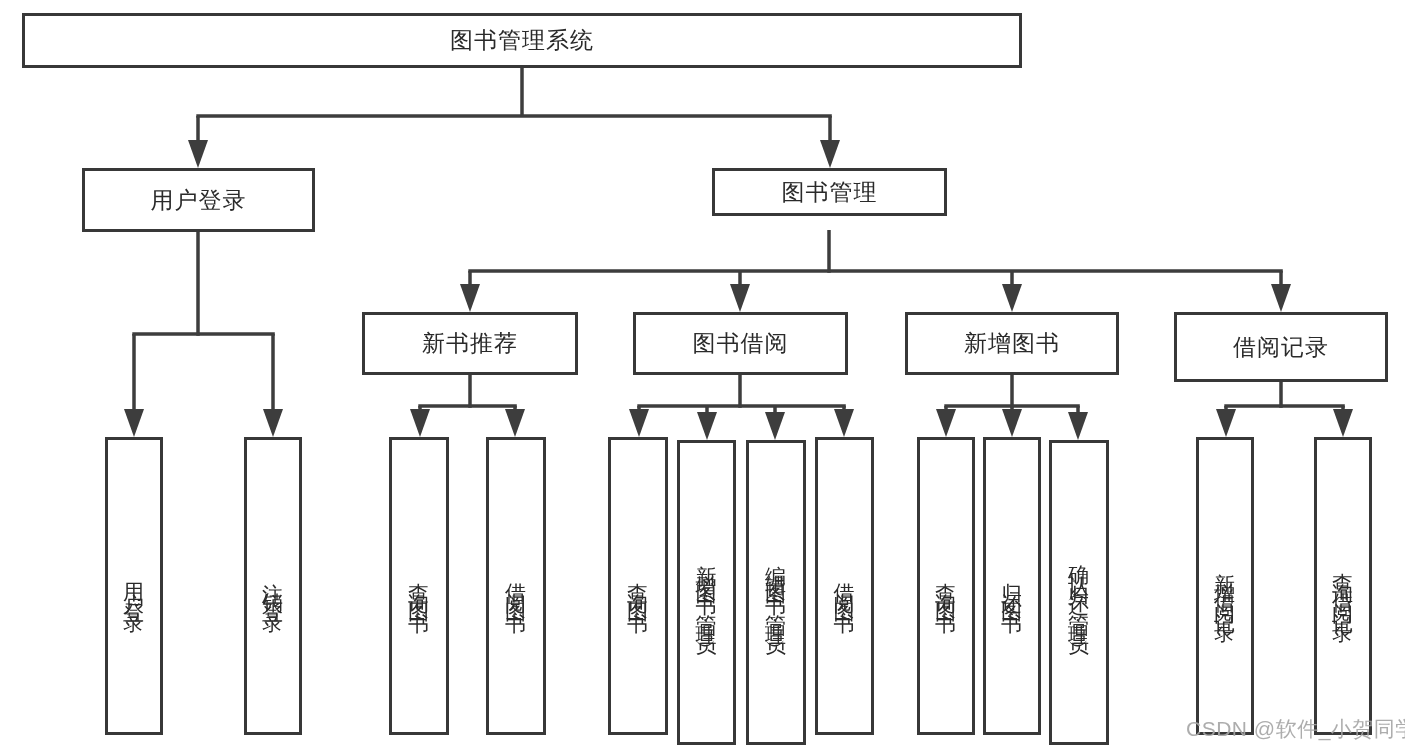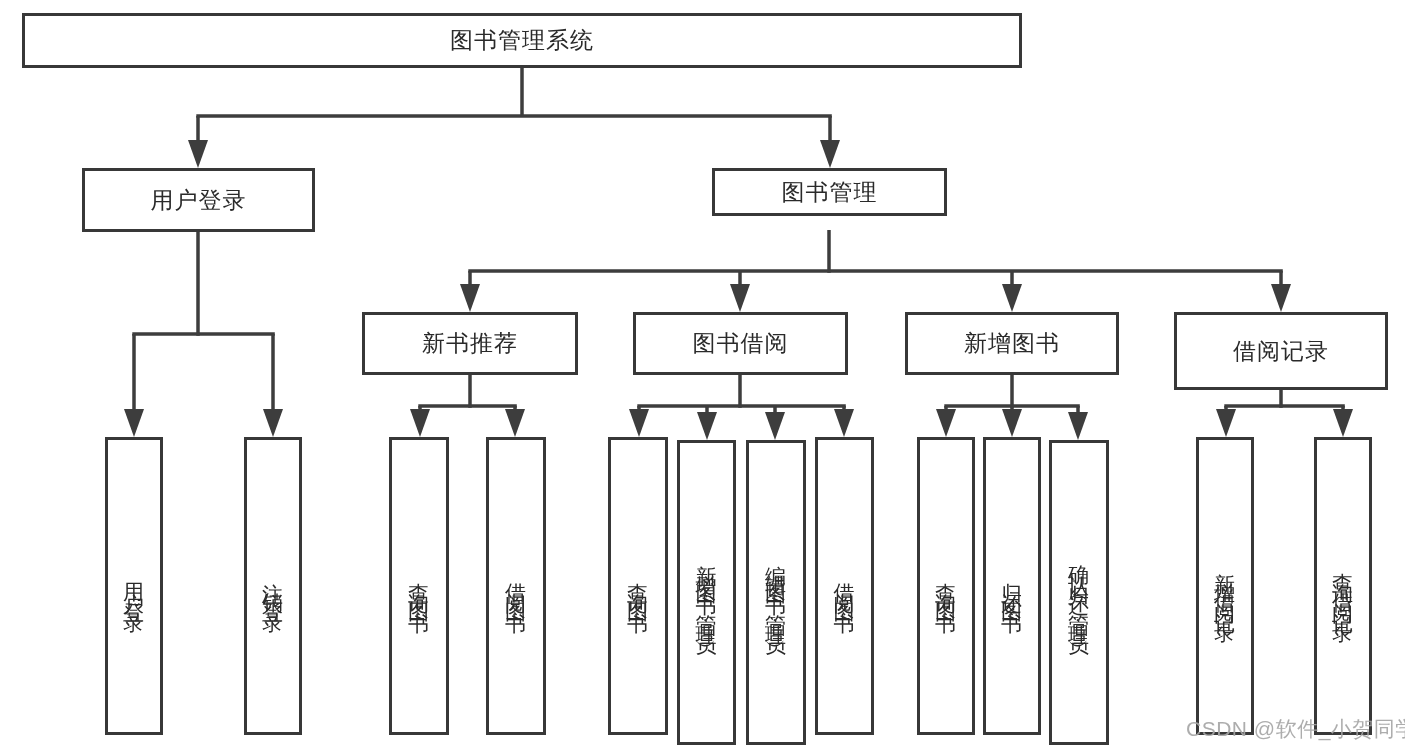--- a/index.html
+++ b/index.html
@@ -140,21 +140,21 @@
 
   <div class="node" style="left:362px; top:312px; width:216px; height:63px;">
     <span class="hlabel">新书推荐</span>
   </div>
   <div class="node" style="left:633px; top:312px; width:215px; height:63px;">
     <span class="hlabel">图书借阅</span>
   </div>
   <div class="node" style="left:905px; top:312px; width:214px; height:63px;">
     <span class="hlabel">新增图书</span>
   </div>
-  <div class="node" style="left:1174px; top:312px; width:214px; height:78px;">
+  <div class="node" style="left:1174px; top:312px; width:214px; height:70px;">
     <span class="hlabel">借阅记录</span>
   </div>
 
   <div class="node" style="left:105px; top:437px; width:58px; height:298px;">
     <span class="vlabel">用户登录</span>
   </div>
   <div class="node" style="left:244px; top:437px; width:58px; height:298px;">
     <span class="vlabel">注销登录</span>
   </div>
 

